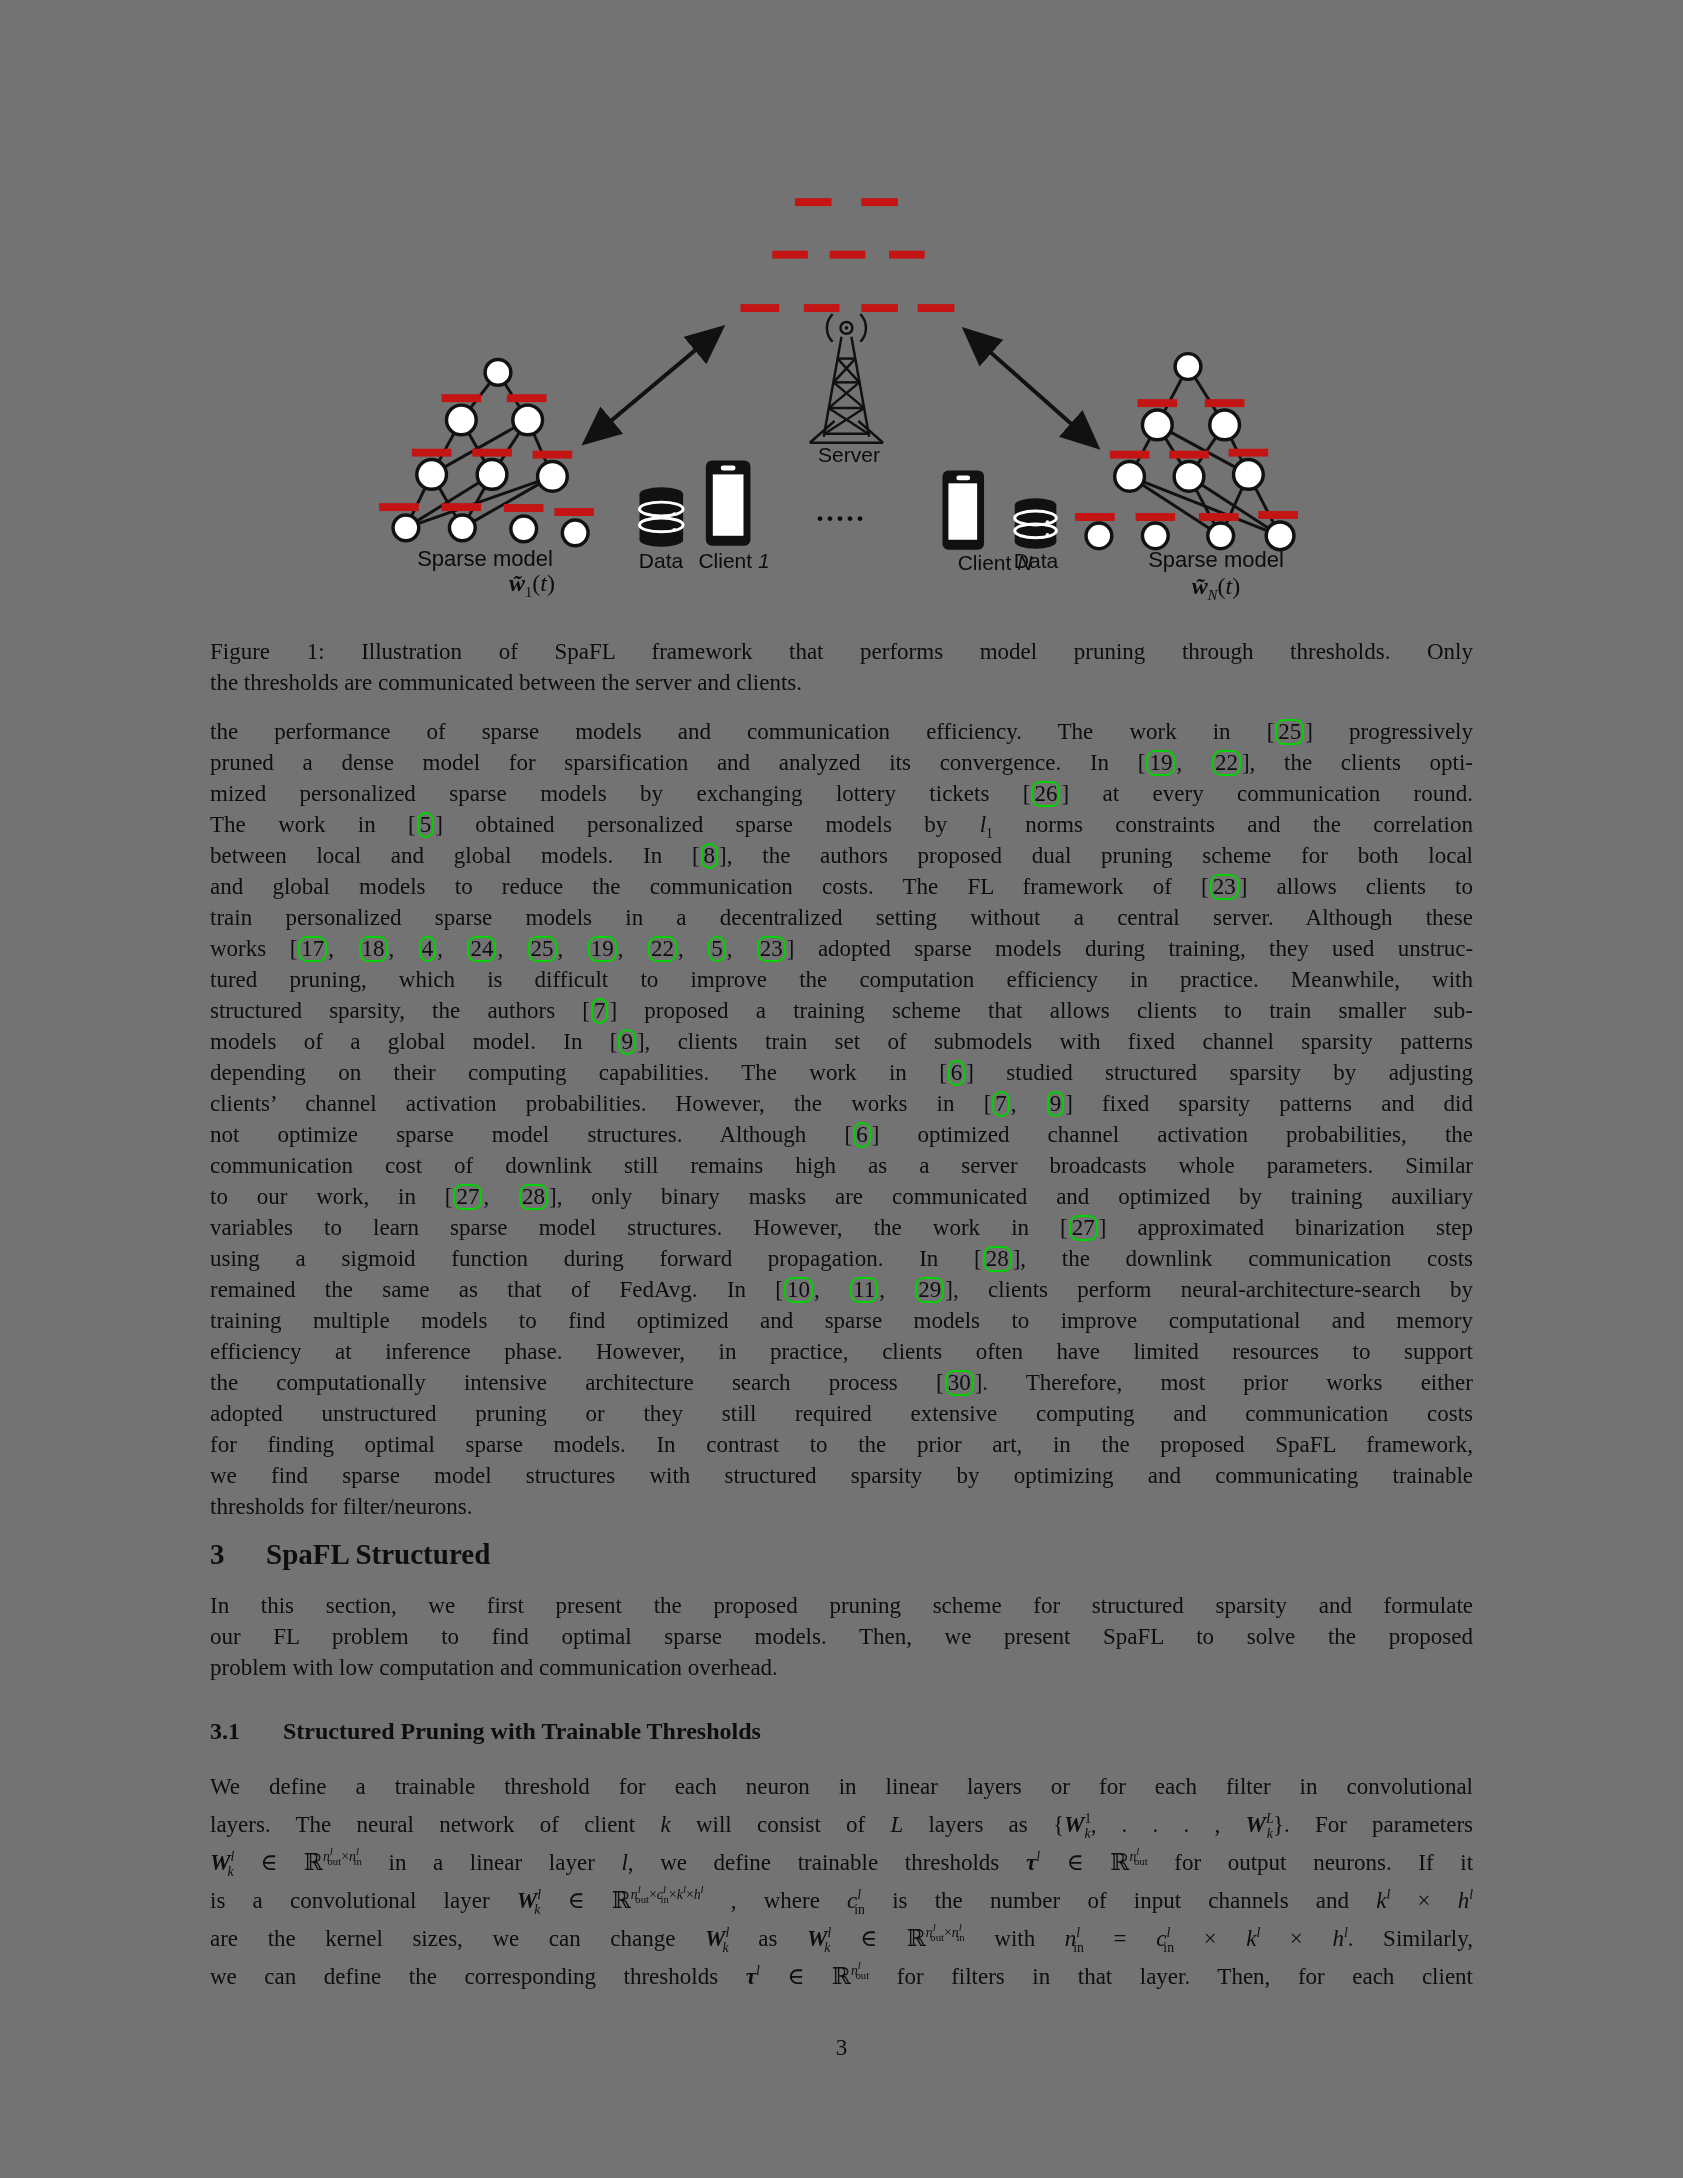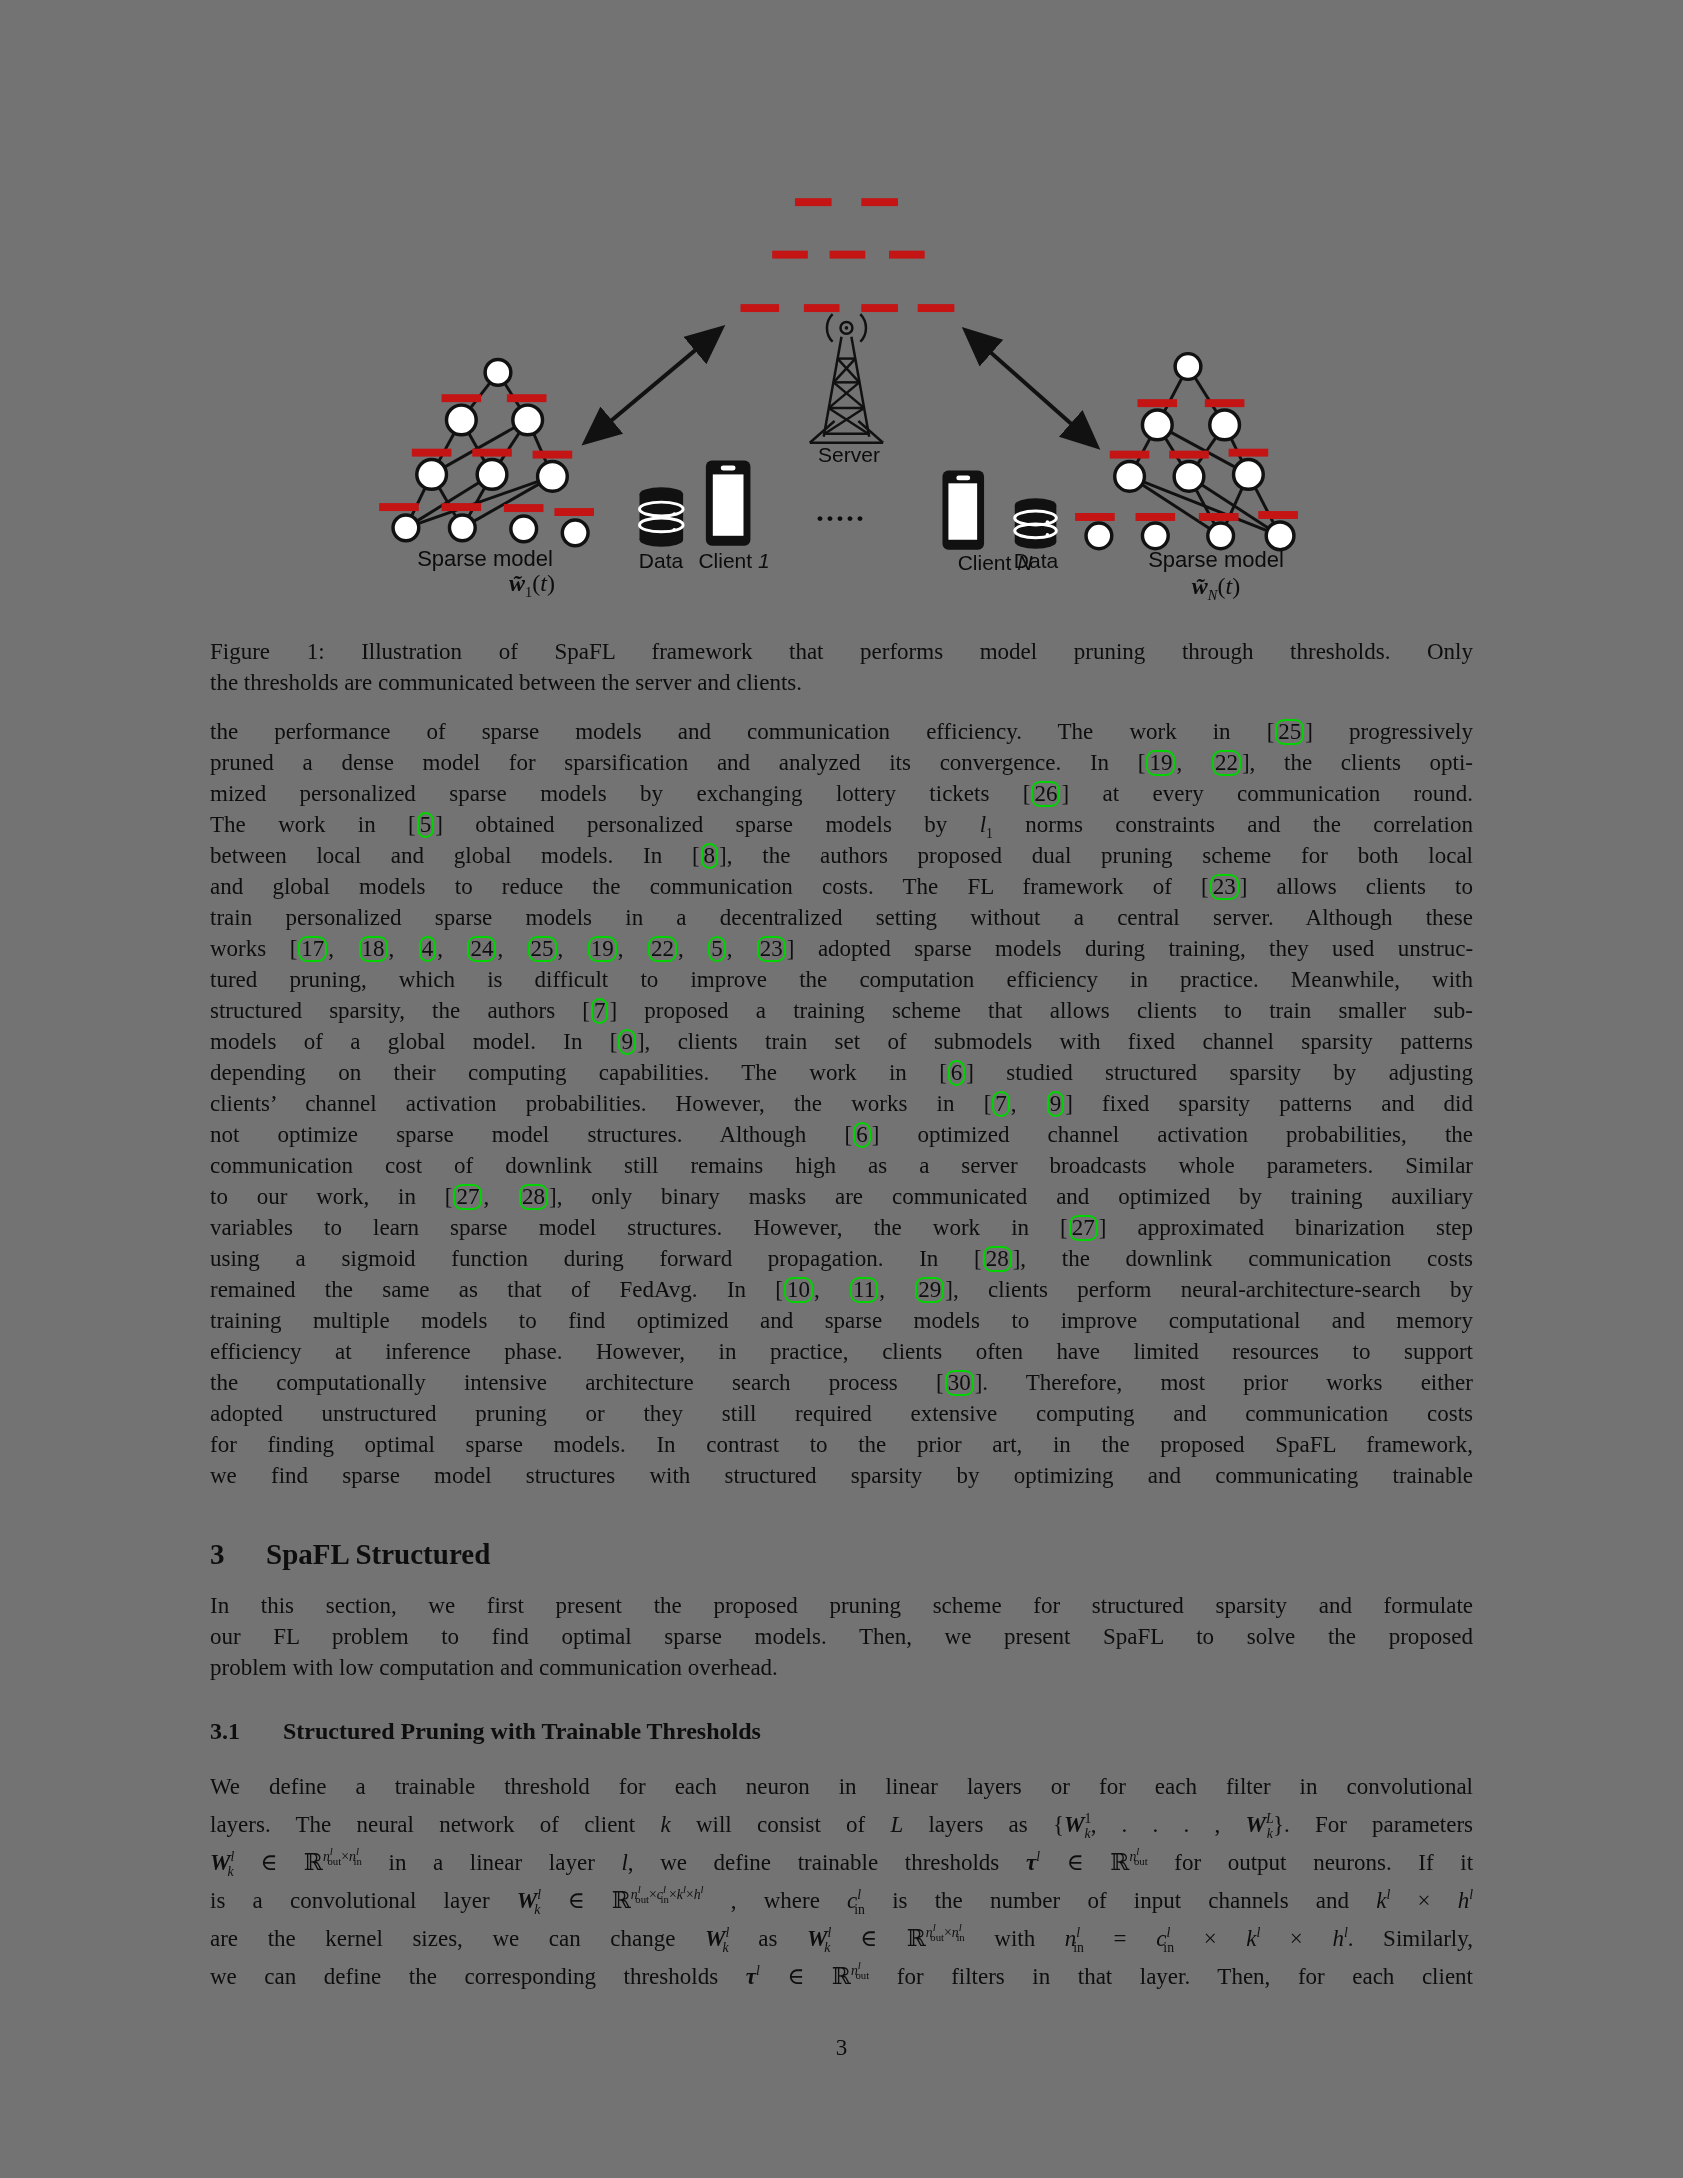--- a/index.html
+++ b/index.html
@@ -244,20 +244,21 @@
       <div class="line">to our work, in [<span class="cite">27</span>, <span class="cite">28</span>], only binary masks are communicated and optimized by training auxiliary</div>
       <div class="line">variables to learn sparse model structures. However, the work in [<span class="cite">27</span>] approximated binarization step</div>
       <div class="line">using a sigmoid function during forward propagation.  In [<span class="cite">28</span>], the downlink communication costs</div>
       <div class="line">remained the same as that of FedAvg. In [<span class="cite">10</span>, <span class="cite">11</span>, <span class="cite">29</span>], clients perform neural-architecture-search by</div>
       <div class="line">training multiple models to find optimized and sparse models to improve computational and memory</div>
       <div class="line">efficiency at inference phase.  However, in practice, clients often have limited resources to support</div>
       <div class="line">the computationally intensive architecture search process [<span class="cite">30</span>].  Therefore, most prior works either</div>
       <div class="line">adopted unstructured pruning or they still required extensive computing and communication costs</div>
       <div class="line">for finding optimal sparse models.  In contrast to the prior art, in the proposed SpaFL framework,</div>
       <div class="line">we find sparse model structures with structured sparsity by optimizing and communicating trainable</div>
+      <div class="line lastleft">thresholds for filter/neurons.</div>
     </div>
 
   <div class="h3 textblock">
     <span class="hnum">3</span><span>SpaFL Structured</span>
   </div>
 
   <div class="para3 textblock">
       <div class="line">In this section, we first present the proposed pruning scheme for structured sparsity and formulate</div>
       <div class="line">our FL problem to find optimal sparse models.  Then, we present SpaFL to solve the proposed</div>
       <div class="line lastleft">problem with low computation and communication overhead.</div>

